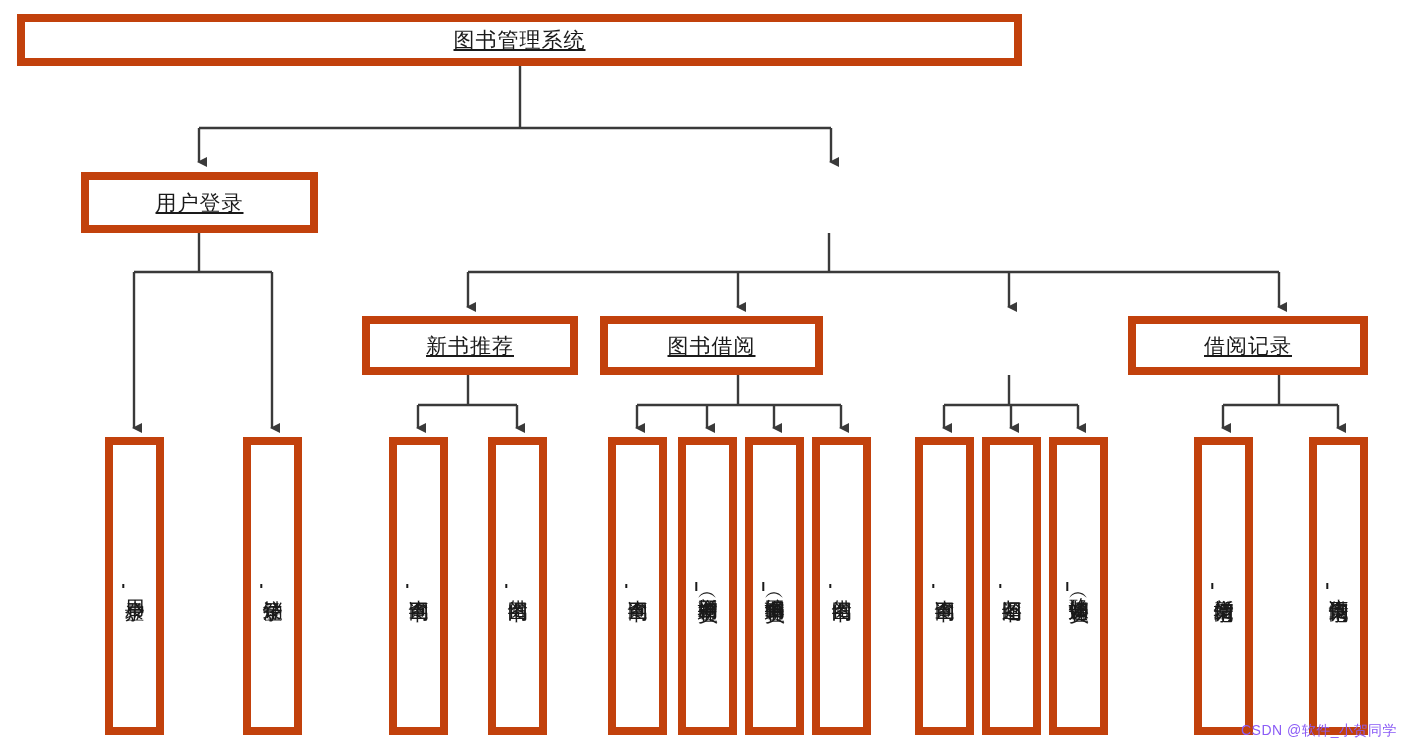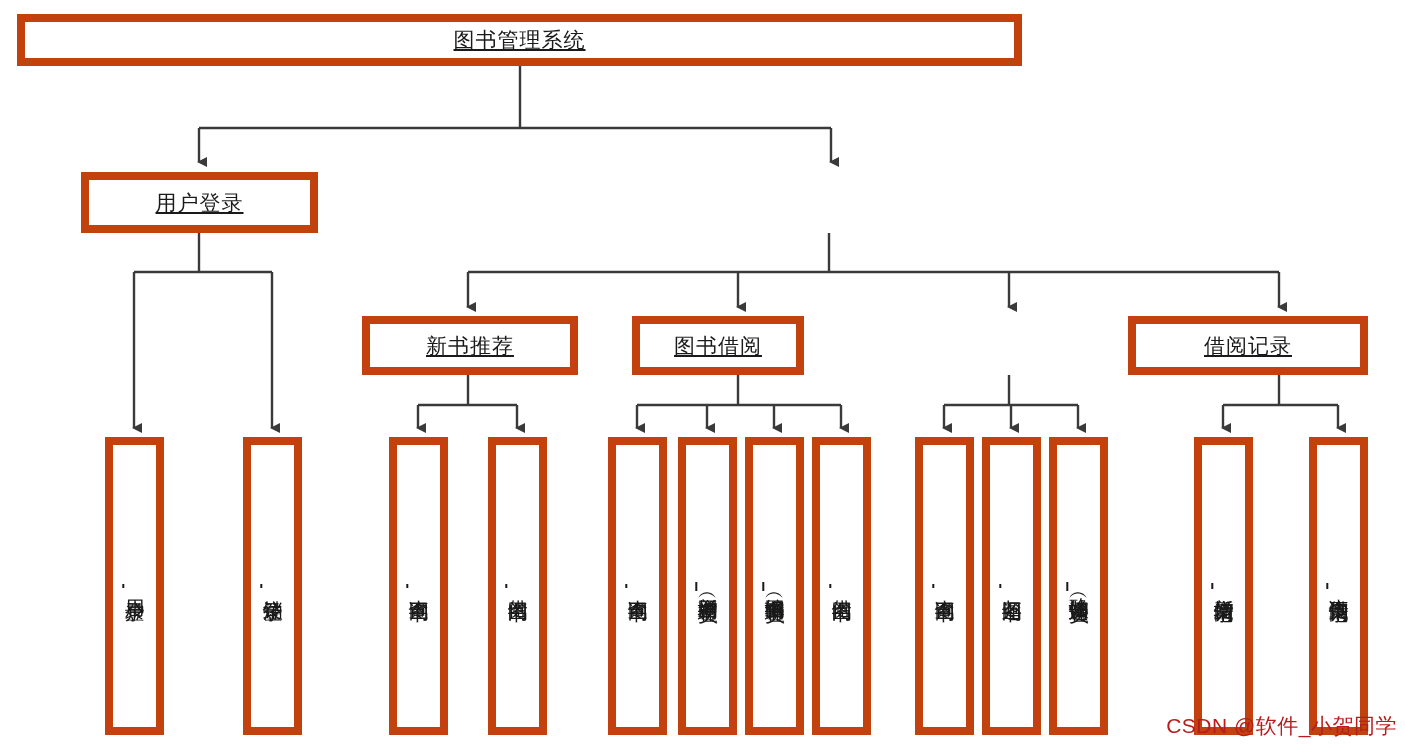--- a/index.html
+++ b/index.html
@@ -52,22 +52,22 @@
   }
   .node.vert > span {
     writing-mode: vertical-rl;
     text-orientation: upright;
     display: block;
   }
   #watermark {
     position: absolute;
     right: 8px;
     bottom: 7px;
-    font-size: 21px;
-    color: #b91c1c;
+    font-size: 14px;
+    color: #8b5cf6;
     letter-spacing: 0.5px;
     white-space: nowrap;
     pointer-events: none;
   }
 </style>
 </head>
 <body>
 
 <div id="canvas">
 
@@ -125,21 +125,21 @@
     <span>图书管理系统</span>
   </div>
 
   <div class="node horiz" style="left:81px; top:172px; width:237px; height:61px;">
     <span>用户登录</span>
   </div>
 
   <div class="node horiz" style="left:362px; top:316px; width:216px; height:59px;">
     <span>新书推荐</span>
   </div>
-  <div class="node horiz" style="left:632px; top:316px; width:172px; height:59px;">
+  <div class="node horiz" style="left:600px; top:316px; width:223px; height:59px;">
     <span>图书借阅</span>
   </div>
   <div class="node horiz" style="left:1128px; top:316px; width:240px; height:59px;">
     <span>借阅记录</span>
   </div>
 
   <div class="node vert" style="left:105px; top:437px; width:59px; height:298px;">
     <span>用户登录</span>
   </div>
   <div class="node vert" style="left:243px; top:437px; width:59px; height:298px;">

